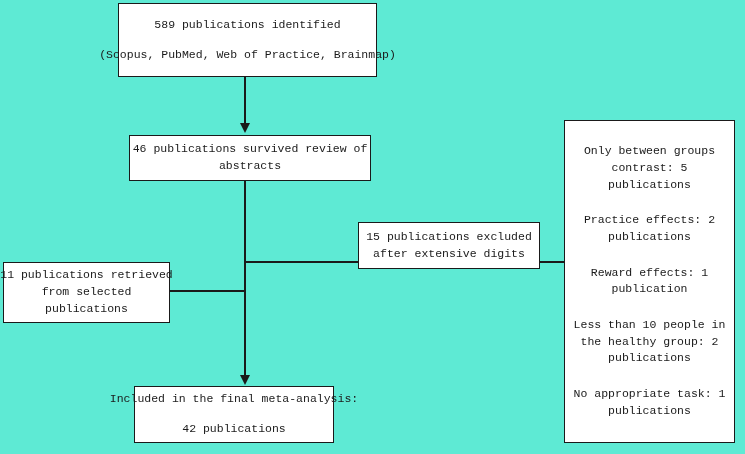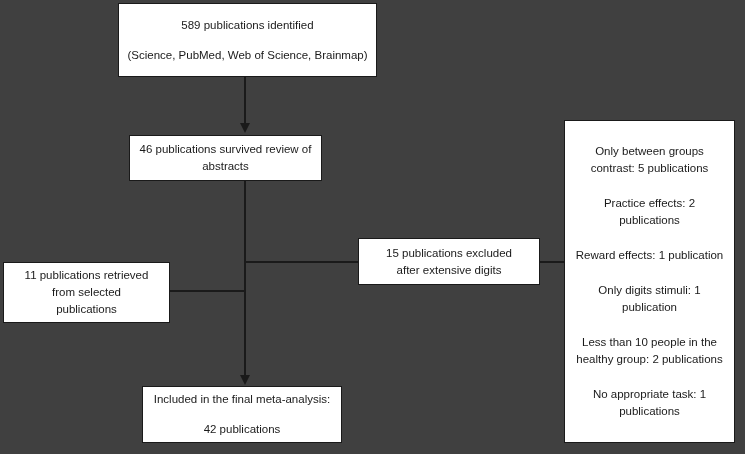--- a/index.html
+++ b/index.html
@@ -5,22 +5,22 @@
 <style>
   html, body {
     margin: 0;
     padding: 0;
     background: #ffffff;
   }
   #canvas {
     position: relative;
     width: 745px;
     height: 454px;
-    background: #404040;
-    font-family: Liberation Sans, sans-serif;
+    background: #5eead4;
+    font-family: Liberation Mono, monospace;
     color: #1a1a1a;
     overflow: hidden;
   }
   .box {
     position: absolute;
     border: 1.6px solid #1a1a1a;
     background: #ffffff;
     box-sizing: border-box;
     display: flex;
     flex-direction: column;
@@ -32,24 +32,24 @@
     padding: 4px 6px;
   }
   .box .line {
     display: block;
     white-space: nowrap;
   }
   .gap-md { height: 13px; }
 
   
   #box-identified { left: 118px; top: 3px;   width: 259px; height: 74px; }
-  #box-abstracts  { left: 129px; top: 135px; width: 193px; height: 46px; }
+  #box-abstracts  { left: 129px; top: 135px; width: 242px; height: 46px; }
   #box-retrieved  { left: 3px;   top: 262px; width: 167px; height: 61px; }
-  #box-excluded   { left: 358px; top: 238px; width: 182px; height: 47px; }
-  #box-included   { left: 142px; top: 386px; width: 200px; height: 57px; }
+  #box-excluded   { left: 358px; top: 222px; width: 182px; height: 47px; }
+  #box-included   { left: 134px; top: 386px; width: 200px; height: 57px; }
   #box-reasons    { left: 564px; top: 120px; width: 171px; height: 323px;
                     justify-content: space-around; padding: 13px 7px; }
   #box-reasons .reason {
     display: block;
     white-space: normal;
     line-height: 1.45;
   }
 
   
   .vline, .hline {
@@ -77,21 +77,21 @@
   #arrow-included { left: 239.5px; top: 375px; }
 </style>
 </head>
 <body>
 
 <div id="canvas">
 
   <div class="box" id="box-identified">
     <span class="line">589 publications identified</span>
     <span class="gap-md"></span>
-    <span class="line">(Science, PubMed, Web of Science, Brainmap)</span>
+    <span class="line">(Scopus, PubMed, Web of Practice, Brainmap)</span>
   </div>
 
   <div class="vline" id="conn-v-top"></div>
   <div class="arrowhead" id="arrow-top"></div>
 
   <div class="box" id="box-abstracts">
     <span class="line">46 publications survived review of</span>
     <span class="line">abstracts</span>
   </div>
 
@@ -118,18 +118,17 @@
   <div class="box" id="box-included">
     <span class="line">Included in the final meta-analysis:</span>
     <span class="gap-md"></span>
     <span class="line">42 publications</span>
   </div>
 
   <div class="box" id="box-reasons">
     <span class="reason">Only between groups contrast: 5 publications</span>
     <span class="reason">Practice effects: 2 publications</span>
     <span class="reason">Reward effects: 1 publication</span>
-    <span class="reason">Only digits stimuli: 1 publication</span>
     <span class="reason">Less than 10 people in the healthy group: 2 publications</span>
     <span class="reason">No appropriate task: 1 publications</span>
   </div>
 
 </div>
 
 </body></html>

